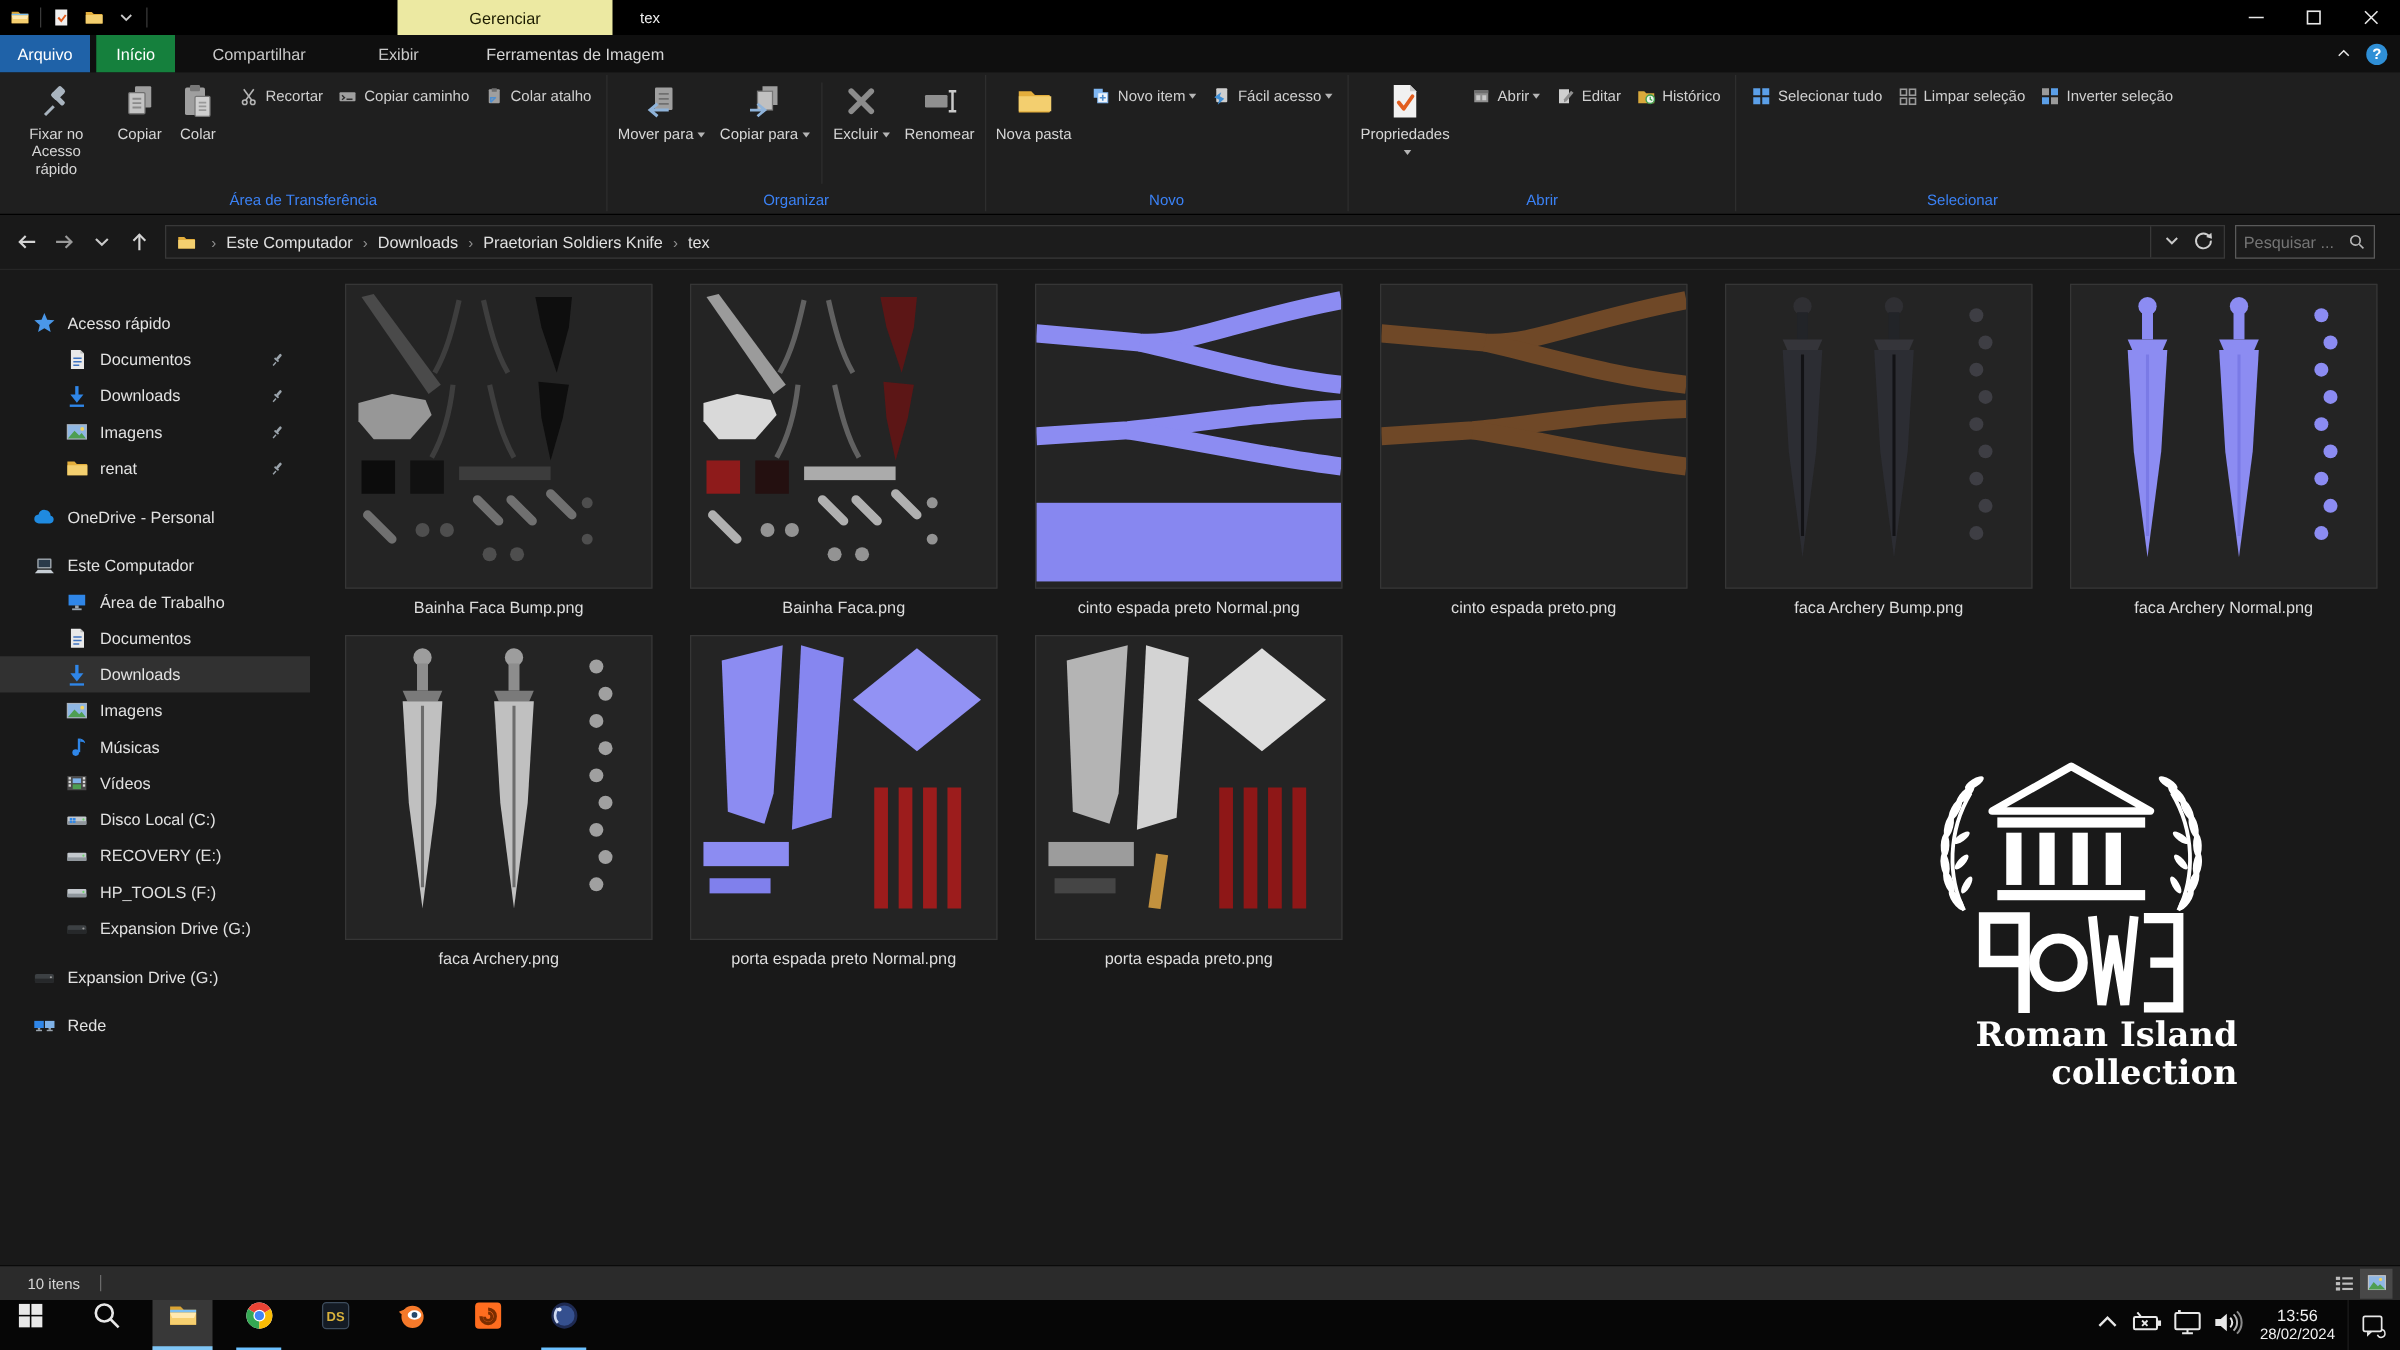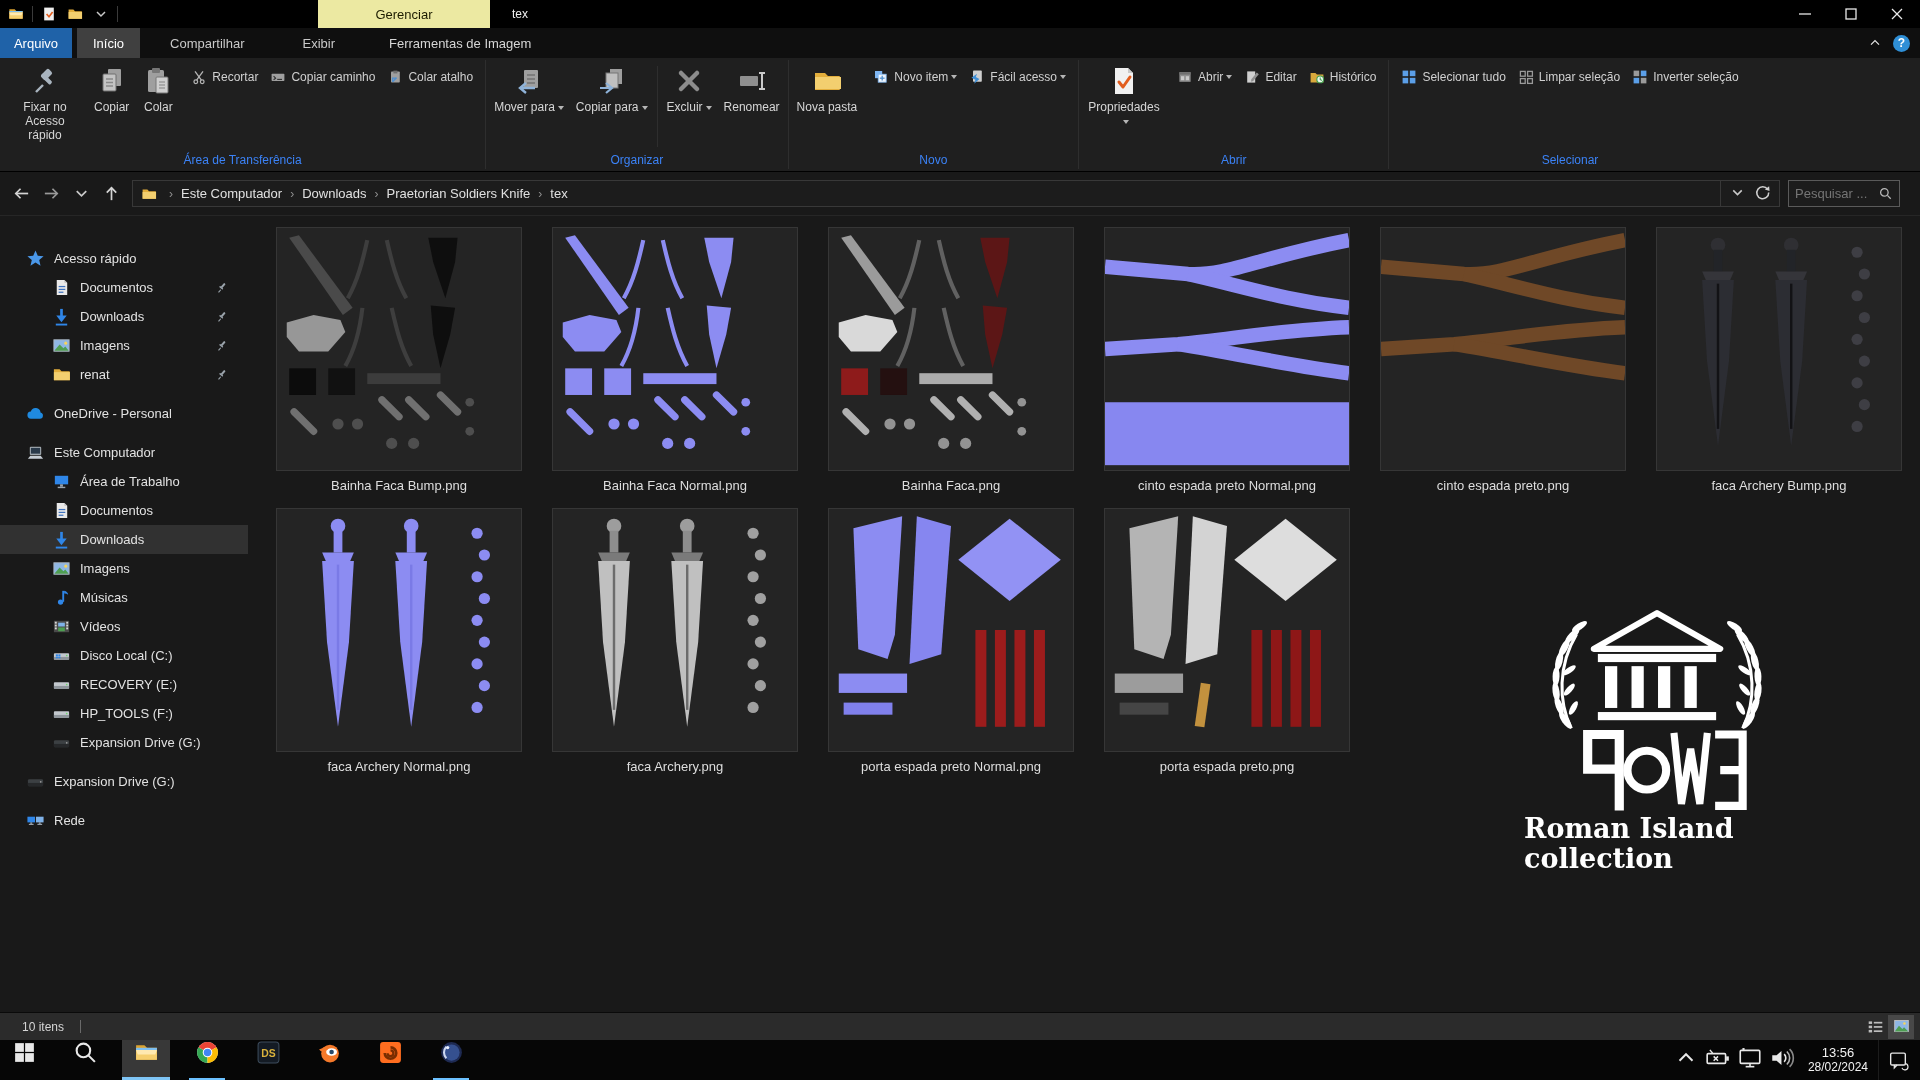--- a/index.html
+++ b/index.html
@@ -20,21 +20,21 @@
   #context-tab { position:absolute; left:318px; top:0; width:172px; height:28px; background:#ece9a2; color:#1c1c00; font-size:13px; display:flex; align-items:center; justify-content:center; }
   #win-title { position:absolute; left:512px; top:0; height:28px; display:flex; align-items:center; font-size:12px; color:#f0f0f0; }
   #win-controls { position:absolute; right:0; top:0; height:28px; display:flex; }
   .win-btn { width:46px; height:28px; display:flex; align-items:center; justify-content:center; }
   .win-btn .ic { width:20px; height:20px; }
 
   
   #tabrow { position:absolute; left:0; top:28px; width:1920px; height:30px; background:#0f0f0f; display:flex; align-items:stretch; font-size:13px; }
   .rtab { display:flex; align-items:center; padding:0 16px; color:#c9c9c9; }
   #tab-file { background:#1f62a8; color:#fff; width:72px; justify-content:center; padding:0; }
-  #tab-home { background:#404040; color:#fff; margin-left:5px; }
+  #tab-home { background:#15803d; color:#fff; margin-left:5px; }
   #tab-share { margin-left:14px; }
   #tab-view { margin-left:26px; }
   #tab-imgtools { margin-left:22px; color:#d6d6d6; }
   #tabrow-right { margin-left:auto; display:flex; align-items:center; gap:10px; padding-right:10px; }
   #tabrow-right .ic { width:16px; height:16px; }
   #help-btn { width:17px; height:17px; border-radius:50%; background:#2f8fd6; color:#fff; font-size:12px; font-weight:bold; display:flex; align-items:center; justify-content:center; }
 
   
   #ribbon { position:absolute; left:0; top:58px; width:1920px; height:114px; background:#1f1f1f; border-bottom:1px solid #000; display:flex; align-items:stretch; }
   .rb-group { display:flex; flex-direction:column; padding:4px 2px 2px 2px; }
@@ -89,21 +89,21 @@
   .t-bainha.v-diffuse{--strip:#9b9b9b;--curve:#616161;--blade:#5c1616;--bowl:#d9d9d9;--sq1:#8e1b1b;--sq2:#241010;--bar:#ababab;--stick:#b0b0b0;--dot:#939393}
   .t-cinto.v-normal{--belt:#8c8cf2;--block:#8787f0}
   .t-cinto.v-diffuse{--belt:#6f4827;--block:transparent}
   .t-faca.v-bump{--pommel:#2f2f33;--handle:#222428;--guard:#35353a;--blade:#2c2d33;--ridge:#121215;--dot:#3e3e44}
   .t-faca.v-normal{--pommel:#8c8cf2;--handle:#8c8cf2;--guard:#8c8cf2;--blade:#8c8cf2;--ridge:#7a7ae6;--dot:#8c8cf2}
   .t-faca.v-diffuse{--pommel:#9d9d9d;--handle:#8d8d8d;--guard:#7a7a7a;--blade:#c0c0c0;--ridge:#6c6c6c;--dot:#a0a0a0}
   .t-porta.v-normal{--pA:#8c8cf2;--pB:#8686f0;--diam:#9292f4;--bars:#8c8cf2;--bars2:#8080ec;--strips:#9c1c1c;--gold:transparent}
   .t-porta.v-diffuse{--pA:#b4b4b4;--pB:#d3d3d3;--diam:#dddddd;--bars:#9c9c9c;--bars2:#454545;--strips:#8e1717;--gold:#c2913e}
 
   
-  #logo { position:absolute; left:1524px; top:390px; width:266px; text-align:left; color:#fff; }
+  #logo { position:absolute; left:1524px; top:390px; width:266px; text-align:right; color:#fff; }
   #logo svg { width:266px; height:208px; display:block; }
   .logo-line { font-family:"DejaVu Serif","Liberation Serif",serif; font-weight:bold; font-size:27px; line-height:30px; color:#fff; }
 
   
   #statusbar { position:absolute; left:0; top:1012px; width:1920px; height:28px; background:#2b2b2b; border-top:1px solid #0a0a0a; display:flex; align-items:center; font-size:12px; color:#d6d6d6; }
   #status-count { margin-left:22px; }
   .st-sep { width:1px; height:13px; background:#6a6a6a; margin-left:16px; }
   #status-views { margin-left:auto; display:flex; margin-right:6px; }
   .st-view { width:26px; height:24px; display:flex; align-items:center; justify-content:center; }
   .st-view.active { background:#484848; }
@@ -913,26 +913,20 @@
         </div>
       </div>
     <div id="file-grid">
         <div class="tile">
           <div class="thumb t-bainha v-bump"><svg viewBox="0 0 100 100" preserveAspectRatio="none">
               <use href="#sym-bainha"></use>
             </svg></div>
           <div class="fname">Bainha Faca Bump.png</div>
         </div>
         <div class="tile">
-          <div class="thumb t-bainha v-normal"><svg viewBox="0 0 100 100" preserveAspectRatio="none">
-              <use href="#sym-bainha"></use>
-            </svg></div>
-          <div class="fname">Bainha Faca Normal.png</div>
-        </div>
-        <div class="tile">
           <div class="thumb t-bainha v-diffuse"><svg viewBox="0 0 100 100" preserveAspectRatio="none">
               <use href="#sym-bainha"></use>
             </svg></div>
           <div class="fname">Bainha Faca.png</div>
         </div>
         <div class="tile">
           <div class="thumb t-cinto v-normal"><svg viewBox="0 0 100 100" preserveAspectRatio="none">
               <use href="#sym-cinto"></use>
             </svg></div>
           <div class="fname">cinto espada preto Normal.png</div>

